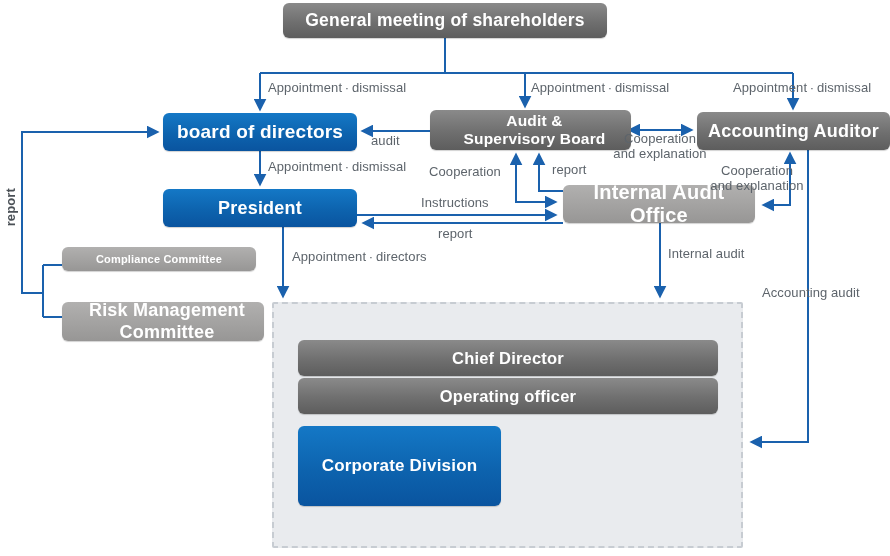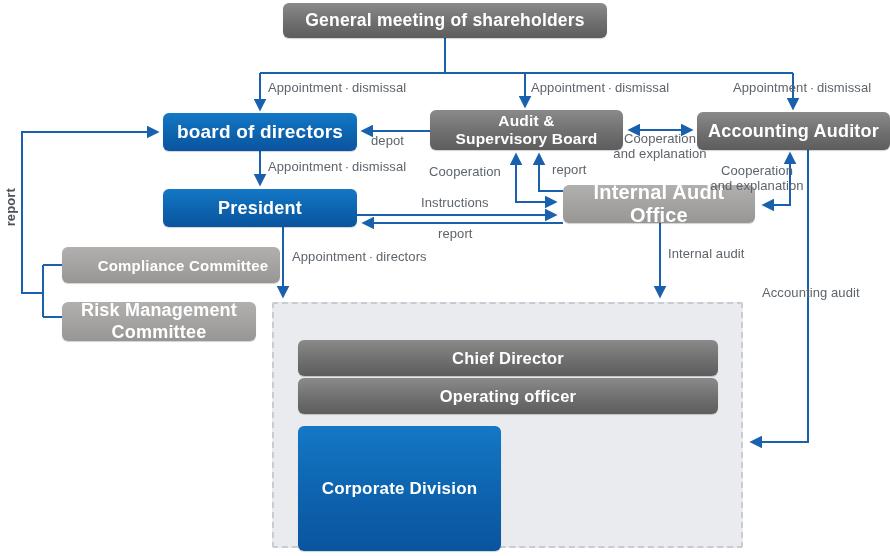--- a/index.html
+++ b/index.html
@@ -9,40 +9,40 @@
   }
   svg.wires{position:absolute;left:0;top:0;width:890px;height:556px;}
   .node{
     position:absolute;display:flex;align-items:center;justify-content:center;
     color:#fff;font-weight:600;text-align:center;border-radius:6px;
     box-shadow:0 1px 1px rgba(0,0,0,.18);letter-spacing:.2px;
   }
   .blue{background:linear-gradient(180deg,#1478c6 0%,#0d63ae 55%,#0a549f 100%);}
   .dkgray{background:linear-gradient(180deg,#8a8a8a 0%,#6f6f6f 55%,#5d5d5d 100%);}
   .ltgray{background:linear-gradient(180deg,#b1b0af 0%,#a3a2a1 55%,#979695 100%);}
-  .ml{white-space:pre-line;}
+  .ml{white-space:pre-line;padding-left:8px;}
   .elabel{
     position:absolute;color:#5d646b;font-size:13px;line-height:14.5px;
     white-space:pre-line;letter-spacing:.1px;
   }
   .container-dashed{
     position:absolute;left:272px;top:302px;width:471px;height:246px;
     background:#e9ebee;border:2px dashed #c7ccd2;border-radius:2px;box-sizing:border-box;
   }
   #n-shareholders{left:283px;top:3px;width:324px;height:35px;font-size:17.5px;}
   #n-board{left:163px;top:113px;width:194px;height:38px;font-size:19px;}
   #n-asb{left:430px;top:110px;width:193px;height:40px;font-size:15.5px;line-height:1.15;}
   #n-aa{left:697px;top:112px;width:193px;height:38px;font-size:18px;}
   #n-president{left:163px;top:189px;width:194px;height:38px;font-size:18px;}
   #n-iao{left:563px;top:185px;width:192px;height:38px;font-size:20px;}
-  #n-compliance{left:62px;top:247px;width:194px;height:36px;font-size:15px;padding-left:24px;}
+  #n-compliance{left:62px;top:247px;width:194px;height:24px;font-size:11px;}
   #n-risk{left:62px;top:302px;width:194px;height:39px;font-size:18px;line-height:1.2;}
   #n-chief{left:298px;top:340px;width:420px;height:36px;font-size:16.5px;}
   #n-operating{left:298px;top:378px;width:420px;height:36px;font-size:16.5px;text-align:right;}
-  #n-corporate{left:298px;top:426px;width:203px;height:125px;font-size:17px;}
+  #n-corporate{left:298px;top:426px;width:203px;height:80px;font-size:17px;}
   #n-sales{left:515px;top:426px;width:203px;height:102px;font-size:14.5px;line-height:1.8;}
   #l-report-rot{left:-9px;top:200px;width:40px;transform:rotate(-90deg);
     color:#4a5056;font-weight:600;text-align:center;}
 </style>
 </head>
 <body>
 
 <div class="canvas">
 
   <div class="container-dashed"></div>
@@ -87,21 +87,21 @@
   <div class="node ltgray" id="n-compliance">Compliance Committee</div>
   <div class="node ltgray ml" id="n-risk">Risk Management
 Committee</div>
   <div class="node dkgray" id="n-chief">Chief Director</div>
   <div class="node dkgray" id="n-operating">Operating officer</div>
   <div class="node blue" id="n-corporate">Corporate Division</div>
 
   <span class="elabel" style="left:268px;top:81px;">Appointment · dismissal</span>
   <span class="elabel" style="left:531px;top:81px;">Appointment · dismissal</span>
   <span class="elabel" style="left:733px;top:81px;">Appointment · dismissal</span>
-  <span class="elabel" style="left:371px;top:134px;">depot</span>
+  <span class="elabel" style="left:371px;top:134px;">audit</span>
   <span class="elabel" style="left:268px;top:160px;">Appointment · dismissal</span>
   <span class="elabel" style="left:429px;top:165px;">Cooperation</span>
   <span class="elabel" style="left:552px;top:163px;">report</span>
   <span class="elabel" style="left:598px;top:132px;width:124px;text-align:center;">Cooperation
 and explanation</span>
   <span class="elabel" style="left:421px;top:196px;">Instructions</span>
   <span class="elabel" style="left:438px;top:227px;">report</span>
   <span class="elabel" style="left:695px;top:164px;width:124px;text-align:center;">Cooperation
 and explanation</span>
   <span class="elabel" style="left:292px;top:250px;">Appointment · directors</span>

